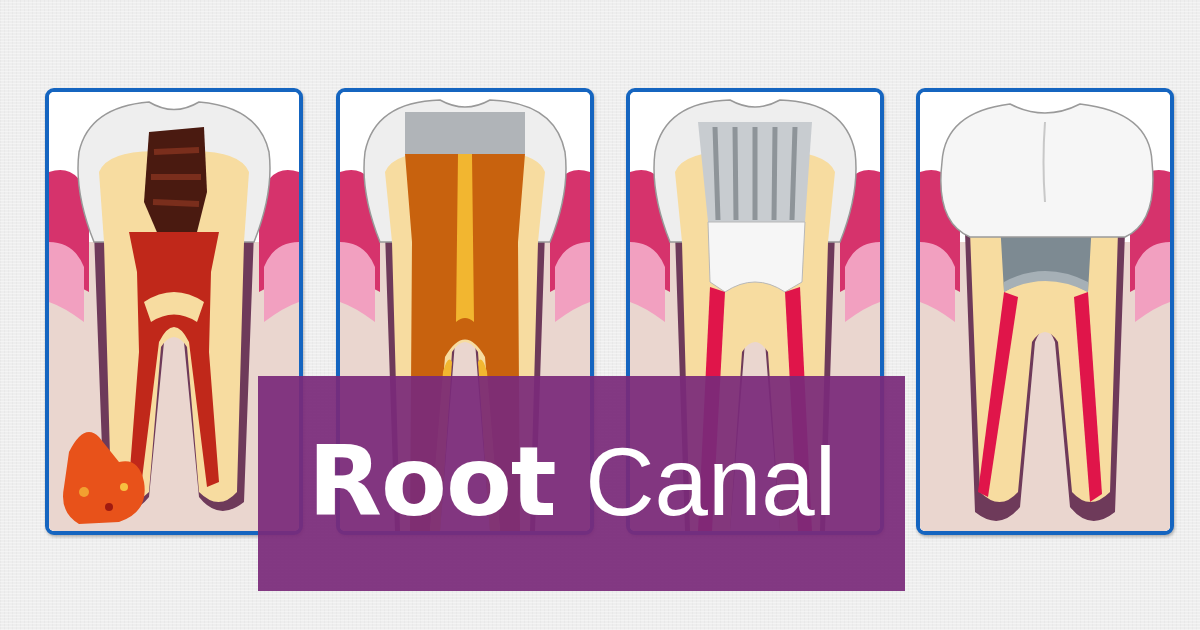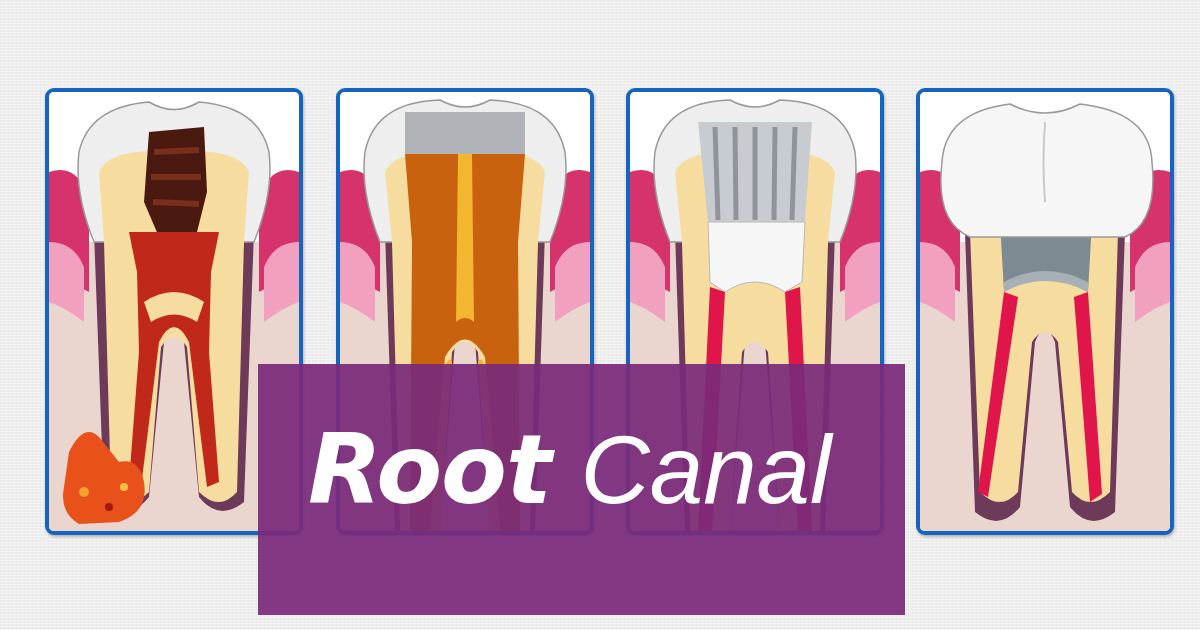--- a/index.html
+++ b/index.html
@@ -16,23 +16,23 @@
       border: 4px solid #1565c0; border-radius: 9px; box-sizing: border-box;
       background: #ffffff; overflow: hidden;
       box-shadow: 1px 2px 3px rgba(0,0,0,0.25);
     }
     .panel svg { position: absolute; left: 0; top: 0; width: 100%; height: 100%; }
     .p1 { left: 45px; }
     .p2 { left: 336px; }
     .p3 { left: 626px; }
     .p4 { left: 916px; }
     .title-box {
-      position: absolute; left: 258px; top: 364px; width: 647px; height: 251px;
+      position: absolute; left: 258px; top: 376px; width: 647px; height: 215px;
       background: rgba(122, 42, 122, 0.93);
-      display: flex; align-items: center; font-style: italic;
+      display: flex; align-items: center;
     }
     .title-text {
       position: absolute; left: 50px; top: 58px;
       color: #ffffff; font-size: 96px; line-height: 96px; white-space: nowrap;
       font-family: "DejaVu Sans", sans-serif; letter-spacing: -1px;
     }
     .title-bold { font-weight: bold; }
     .title-light { font-weight: normal; font-family: "Liberation Sans", sans-serif; letter-spacing: 0px; }
   </style>
 </head>

